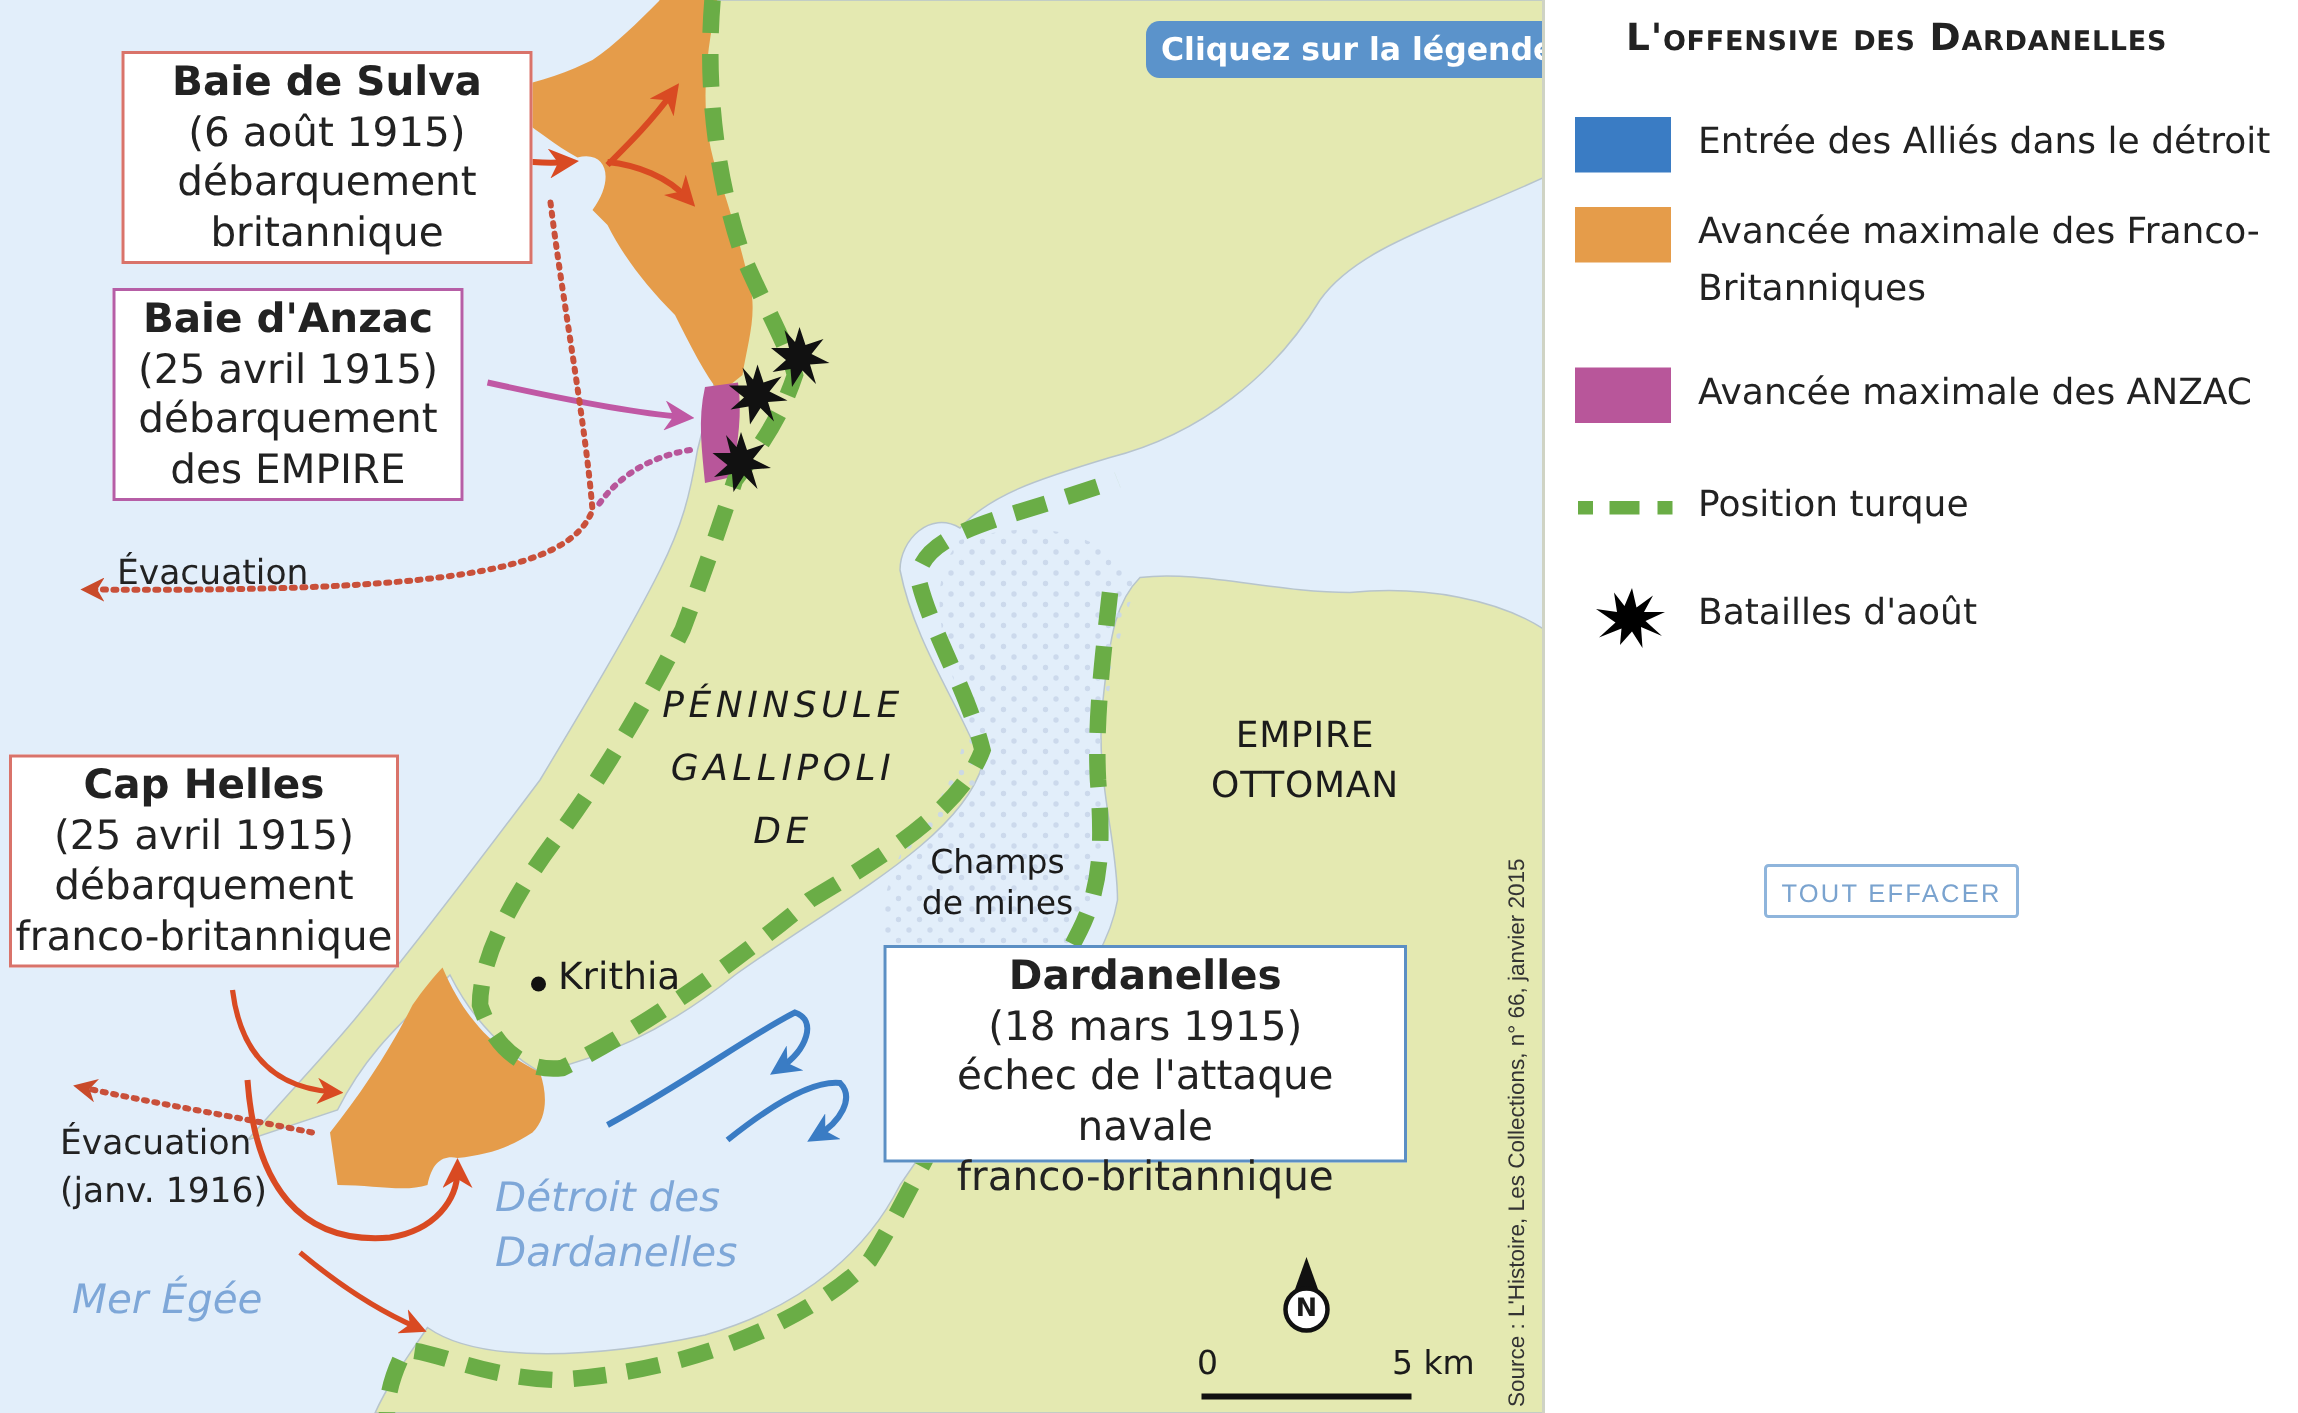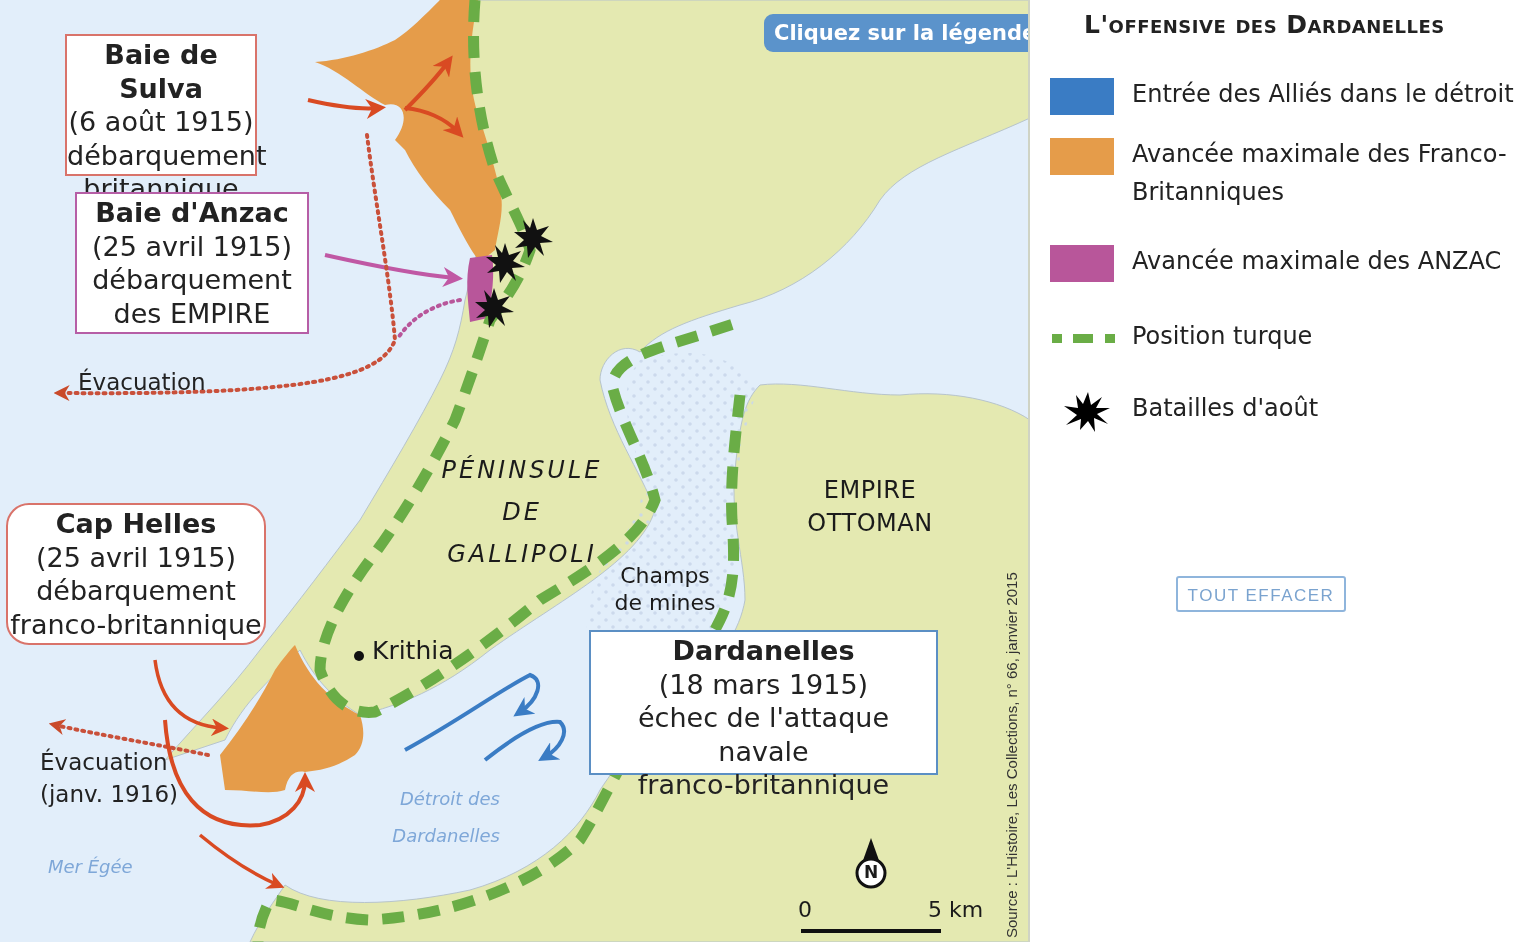--- a/index.html
+++ b/index.html
@@ -15,21 +15,21 @@
     #map-svg { position: absolute; left: 0; top: 0; }
     .map-label { position: absolute; color: #1b1b1b; text-align: center; line-height: 1.18; }
     .infobox {
       position: absolute; background: #ffffff; border: 2px solid #d9736a;
       text-align: center; font-size: 27px; line-height: 33.5px; color: #222;
       box-sizing: border-box; padding-top: 2px;
     }
     .infobox .title { font-weight: bold; }
     .infobox.anzac { border-color: #b65ea6; }
     .infobox.dard { border-color: #5b8fc4; }
-    .sea-label { position: absolute; color: #7ea7d8; font-style: italic; font-size: 18px; line-height: 37px; text-align: right; }
+    .sea-label { position: absolute; color: #7ea7d8; font-style: italic; font-size: 27px; line-height: 37px; text-align: left; }
     .region-label { position: absolute; font-style: italic; letter-spacing: 3px; font-size: 24px; line-height: 42px; text-align: center; color: #1b1b1b; margin-left: 12px; }
     .country-label { position: absolute; font-size: 24px; line-height: 33px; text-align: center; color: #1b1b1b; letter-spacing: 0.5px; }
     .evac-label { position: absolute; font-size: 23px; line-height: 32px; color: #222; }
     #tooltip {
       position: absolute; left: 764px; top: 14px; height: 38px; padding: 0 10px;
       background: #5b93cb; color: #ffffff; font-weight: bold; font-size: 21px;
       line-height: 38px; border-radius: 9px; white-space: nowrap;
     }
     #source-text {
       position: absolute; left: 1003px; top: 938px; transform-origin: 0 0;
@@ -140,33 +140,33 @@
     <circle cx="359" cy="656" r="5" fill="#111"></circle>
 
     <g>
       <polygon points="871,838 861,866 881,866" fill="#111"></polygon>
       <circle cx="871" cy="873" r="14" fill="#fff" stroke="#111" stroke-width="3"></circle>
     </g>
 
     <rect x="801" y="929" width="140" height="4" fill="#111"></rect>
   </svg>
 
-  <div class="infobox" style="left:65px;top:34px;width:192px;height:142px;">
+  <div class="infobox" style="left:81px;top:34px;width:274px;height:142px;">
     <div class="title">Baie de Sulva</div>
     <div>(6 août 1915)</div>
     <div>débarquement</div>
     <div>britannique</div>
   </div>
   <div class="infobox anzac" style="left:75px;top:192px;width:234px;height:142px;">
     <div class="title">Baie d'Anzac</div>
     <div>(25 avril 1915)</div>
     <div>débarquement</div>
     <div>des EMPIRE</div>
   </div>
-  <div class="infobox" style="left:6px;top:503px;width:260px;height:142px;border-radius:23px;">
+  <div class="infobox" style="left:6px;top:503px;width:260px;height:142px;">
     <div class="title">Cap Helles</div>
     <div>(25 avril 1915)</div>
     <div>débarquement</div>
     <div>franco-britannique</div>
   </div>
   <div class="infobox dard" style="left:589px;top:630px;width:349px;height:145px;">
     <div class="title">Dardanelles</div>
     <div>(18 mars 1915)</div>
     <div>échec de l'attaque navale</div>
     <div>franco-britannique</div>
@@ -175,22 +175,22 @@
   <div class="evac-label" style="left:78px;top:366px;">
     <div>Évacuation</div>
   </div>
   <div class="evac-label" style="left:40px;top:746px;">
     <div>Évacuation</div>
     <div>(janv. 1916)</div>
   </div>
 
   <div class="region-label" style="left:425px;top:449px;width:170px;">
     <div>PÉNINSULE</div>
+    <div>GALLIPOLI</div>
     <div>DE</div>
-    <div>GALLIPOLI</div>
   </div>
   <div class="country-label" style="left:800px;top:474px;width:140px;">
     <div>EMPIRE</div>
     <div>OTTOMAN</div>
   </div>
   <div class="map-label" style="left:610px;top:562px;width:110px;font-size:22px;line-height:27px;">
     <div>Champs</div>
     <div>de mines</div>
   </div>
   <div class="map-label" style="left:372px;top:636px;font-size:25px;">Krithia</div>

